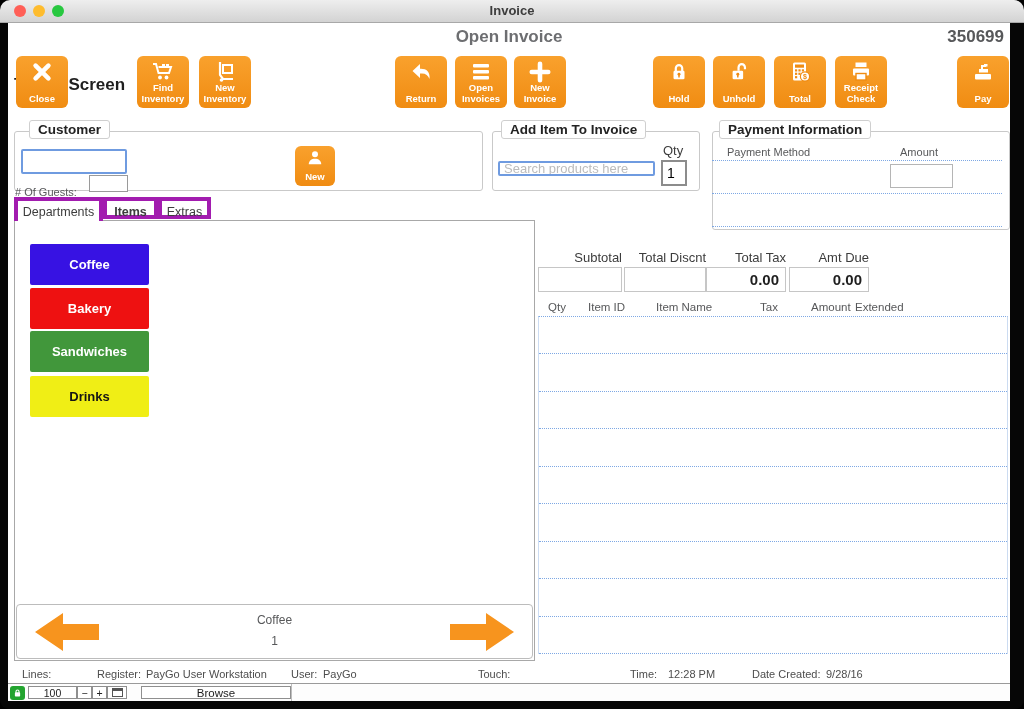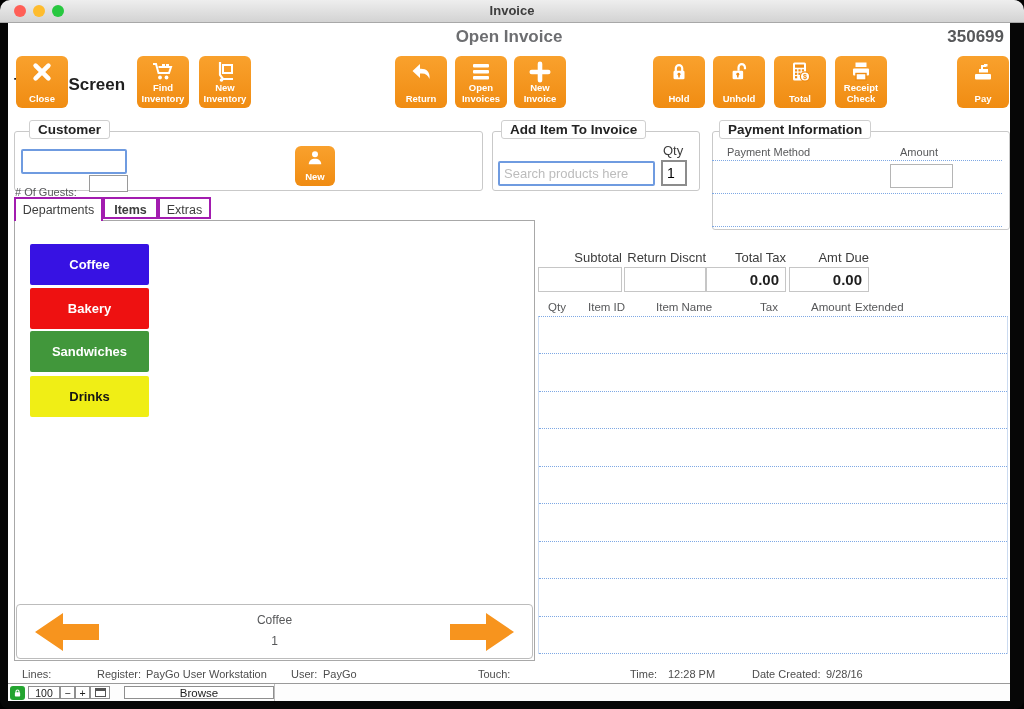--- a/index.html
+++ b/index.html
@@ -26,21 +26,21 @@
   .legend{position:absolute;top:-12px;background:#fff;border:1px solid #cfcfcf;border-radius:3px;padding:1px 8px;font-size:13.5px;font-weight:bold;color:#232323;white-space:nowrap;}
 
   input{font-family:"Liberation Sans",sans-serif;box-sizing:border-box;}
   .blue-input{border:2px solid #6f9be0;border-radius:2px;outline:none;font-size:13px;padding:0 4px;color:#333;}
   .blue-input::placeholder{color:#bcbcbc;}
   .gray-input{border:1px solid #9a9a9a;outline:none;font-size:12px;padding:0 3px;}
 
   .small-label{font-size:11px;color:#57585a;}
   .col-label{font-size:11.5px;color:#57585a;}
 
-  .tab{position:absolute;top:174px;height:22px;border:2px solid #a21caf;background:#fff;font-size:12.5px;color:#3d3d3d;text-align:center;line-height:22px;cursor:pointer;box-sizing:border-box;}
+  .tab{position:absolute;top:174px;height:22px;border:4px solid #a21caf;background:#fff;font-size:12.5px;color:#3d3d3d;text-align:center;line-height:22px;cursor:pointer;box-sizing:border-box;}
   .tab.sel{height:24px;border-bottom:none;z-index:3;}
 
   .panel{position:absolute;left:6px;top:197px;width:521px;height:441px;border:1px solid #a8a8a8;background:#fff;box-sizing:border-box;}
   .dept{position:absolute;left:15px;width:119px;height:41px;border-radius:2px;font-size:13px;font-weight:bold;display:flex;align-items:center;justify-content:center;cursor:pointer;}
 
   .pager{position:absolute;left:8px;top:581px;width:517px;height:55px;border:1px solid #bcbcbc;border-radius:4px;background:#fff;box-sizing:border-box;}
   .pager .cur{position:absolute;top:8px;left:0;right:0;text-align:center;font-size:12px;color:#57585a;}
   .pager .pg{position:absolute;top:29px;left:0;right:0;text-align:center;font-size:12px;color:#57585a;}
   .arrow{position:absolute;top:8px;width:64px;height:38px;cursor:pointer;}
 
@@ -207,21 +207,21 @@
               <circle cx="12" cy="7.5" r="3.6" fill="#fff"></circle>
               <path d="M4.5 19.5c0-4.2 3.2-6.6 7.5-6.6s7.5 2.4 7.5 6.6z" fill="#fff"></path>
             </svg>
         </span>
         <span class="lb">New</span>
       </div>
     </div>
 
     <div class="group" style="left:484px;top:108px;width:206px;height:58px;">
       <span class="legend" style="left:8px;">Add Item To Invoice</span>
-      <input class="blue-input" style="position: absolute; left: 5px; top: 29px; width: 157px; height: 25px;" placeholder="Search products here">
+      <input class="blue-input" style="position: absolute; left: 5px; top: 29px; width: 157px; height: 15px;" placeholder="Search products here">
       <span style="position:absolute;left:170px;top:11px;font-size:13px;color:#3c3c3c;">Qty</span>
       <input style="position: absolute; left: 168px; top: 28px; width: 26px; height: 26px; border: 2px solid rgb(140, 140, 140); font-size: 14px; padding: 0px 4px; outline: none;" value="1">
     </div>
 
     <div class="group" style="left:704px;top:108px;width:296px;height:97px;">
       <span class="legend" style="left:6px;">Payment Information</span>
       <span class="small-label" style="position:absolute;left:14px;top:14px;">Payment Method</span>
       <span class="small-label" style="position:absolute;left:172px;top:14px;width:68px;text-align:center;">Amount</span>
     </div>
     <div class="pay-rows">
@@ -250,21 +250,21 @@
       <span class="cur">Coffee</span>
       <span class="pg">1</span>
       <span class="arrow" style="right:18px;">
         <svg width="64" height="38" viewBox="0 0 64 38">
             <polygon points="0,11 36,11 36,0 64,19 36,38 36,27 0,27" fill="#F7941E"></polygon>
           </svg>
       </span>
     </div>
 
     <span class="tot-label" style="left:530px;width:84px;">Subtotal</span>
-    <span class="tot-label" style="left:616px;width:82px;">Return Discnt</span>
+    <span class="tot-label" style="left:616px;width:82px;">Total Discnt</span>
     <span class="tot-label" style="left:698px;width:80px;">Total Tax</span>
     <span class="tot-label" style="left:781px;width:80px;">Amt Due</span>
     <div class="tot-box" style="left:530px;width:84px;"></div>
     <div class="tot-box" style="left:616px;width:82px;"></div>
     <div class="tot-box" style="left:698px;width:80px;">0.00</div>
     <div class="tot-box" style="left:781px;width:80px;">0.00</div>
 
     <span class="abs col-label" style="left:540px;top:278px;">Qty</span>
     <span class="abs col-label" style="left:580px;top:278px;">Item ID</span>
     <span class="abs col-label" style="left:648px;top:278px;">Item Name</span>
@@ -295,21 +295,21 @@
     <span class="status-item" style="left:744px;">Date Created:</span>
     <span class="status-item" style="left:818px;">9/28/16</span>
 
     <div class="fm-bar">
       <span class="fm-lock">
         <svg width="9" height="10" viewBox="0 0 24 24">
             <path d="M8 11V8a4 4 0 0 1 8 0v3" fill="none" stroke="#fff" stroke-width="3"></path>
             <rect x="5" y="10" width="14" height="11" rx="2" fill="#fff"></rect>
           </svg>
       </span>
-      <span class="fm-cell" style="width:32px;">100</span>
+      <span class="fm-cell" style="width:49px;">100</span>
       <span class="fm-cell" style="width:15px;">−</span>
       <span class="fm-cell" style="width:15px;">+</span>
       <span class="fm-cell" style="width:20px;">
         <svg width="11" height="9" viewBox="0 0 22 18">
             <rect x="1" y="1" width="20" height="16" fill="none" stroke="#555" stroke-width="2"></rect>
             <rect x="1" y="1" width="20" height="5" fill="#555"></rect>
           </svg>
       </span>
       <span class="fm-cell" style="width:150px;margin-left:14px;font-size:11.5px;">Browse</span>
       <span class="fm-sep"></span>

